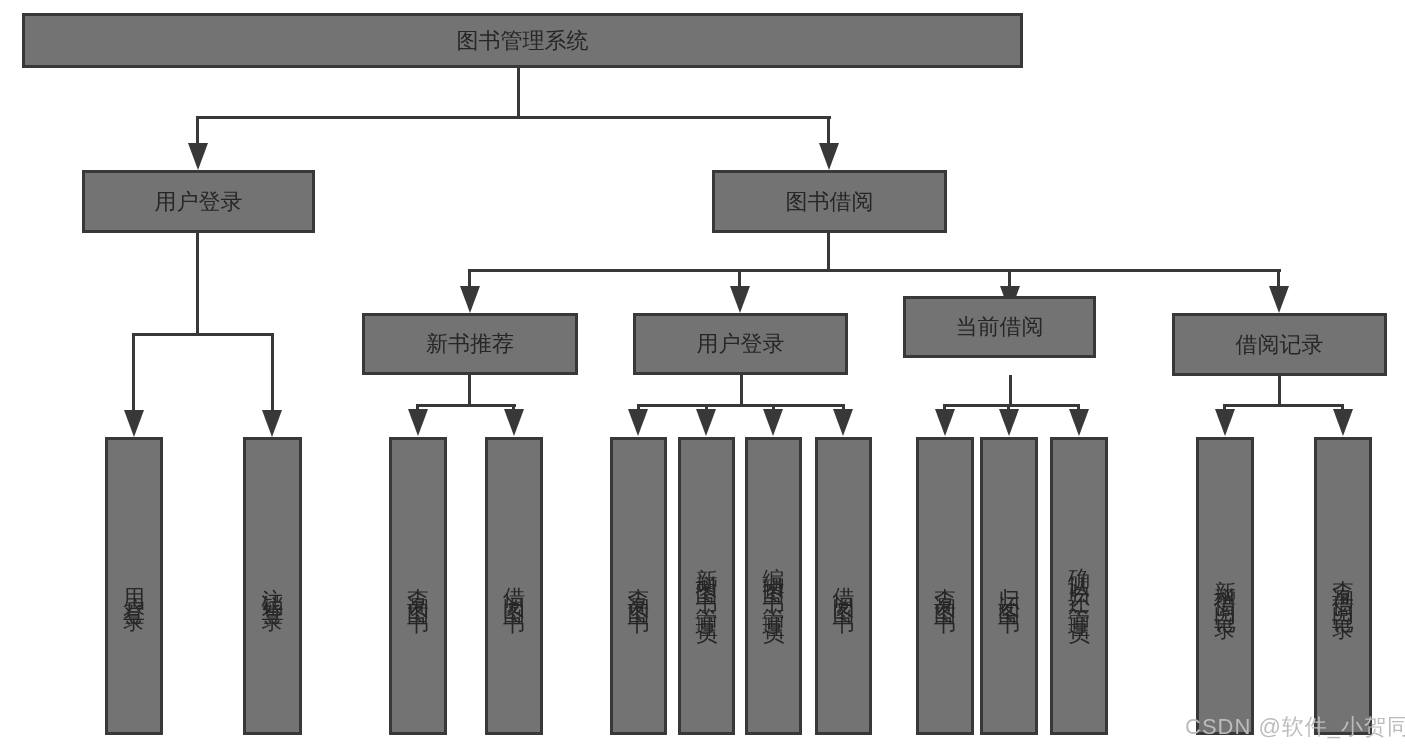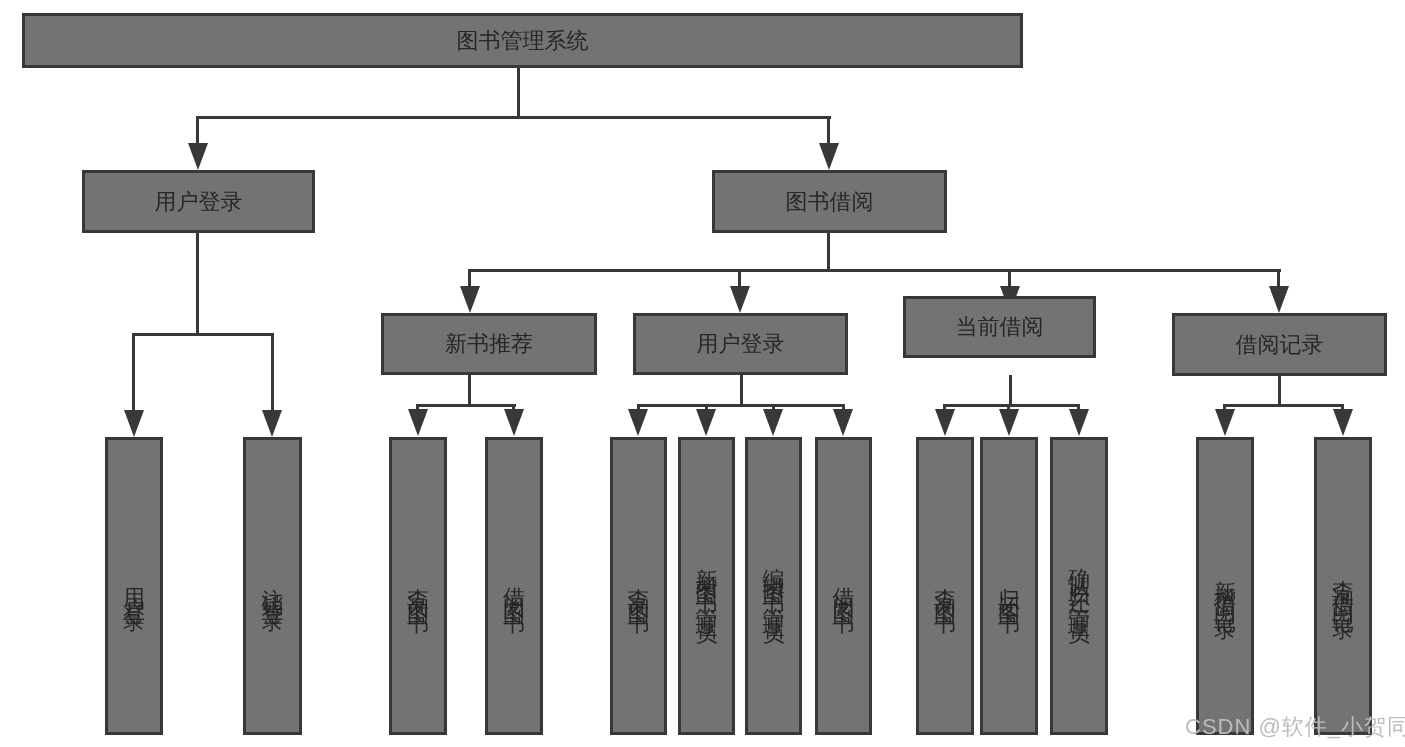--- a/index.html
+++ b/index.html
@@ -88,21 +88,21 @@
   <div class="h-line" style="left:469px;top:269px;width:812px;"></div>
   <div class="v-line" style="left:468px;top:269px;height:20px;"></div>
   <div class="arrow" style="left:460px;top:286px;"></div>
   <div class="v-line" style="left:738px;top:269px;height:20px;"></div>
   <div class="arrow" style="left:730px;top:286px;"></div>
   <div class="v-line" style="left:1008px;top:269px;height:20px;"></div>
   <div class="arrow" style="left:1000px;top:286px;"></div>
   <div class="v-line" style="left:1277px;top:269px;height:20px;"></div>
   <div class="arrow" style="left:1269px;top:286px;"></div>
 
-  <div class="node" style="left:362px;top:313px;width:216px;height:62px;margin-left:19px;">
+  <div class="node" style="left:362px;top:313px;width:216px;height:62px;">
     <span>新书推荐</span>
   </div>
   <div class="node" style="left:633px;top:313px;width:215px;height:62px;">
     <span>用户登录</span>
   </div>
   <div class="node" style="left:903px;top:296px;width:193px;height:62px;">
     <span>当前借阅</span>
   </div>
   <div class="node" style="left:1172px;top:313px;width:215px;height:63px;">
     <span>借阅记录</span>

